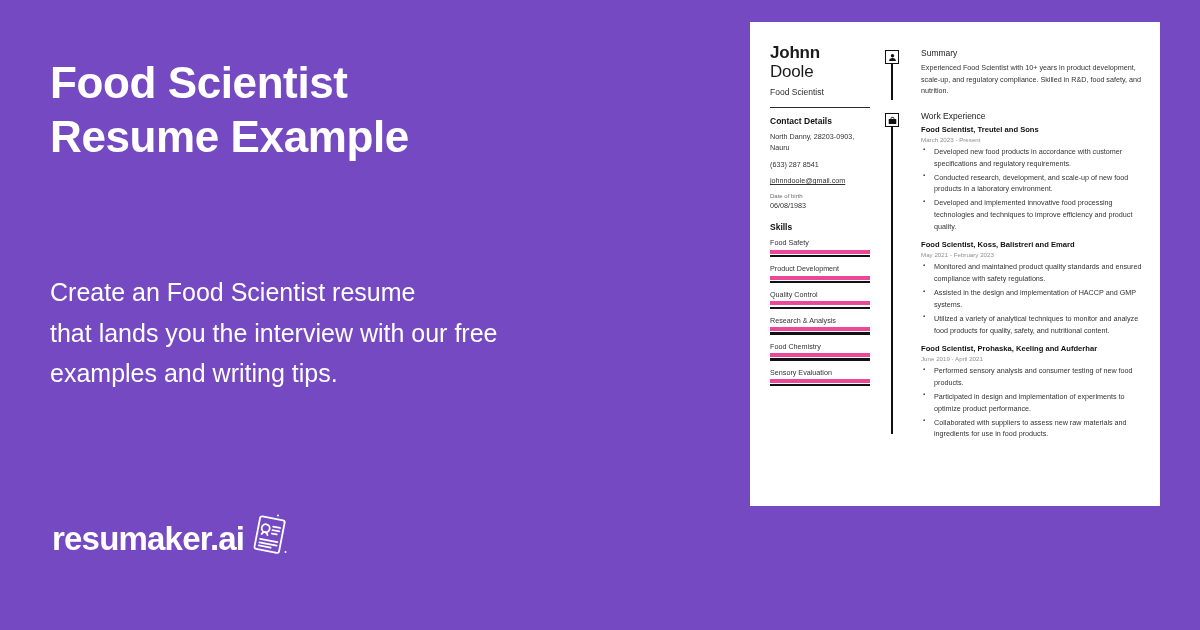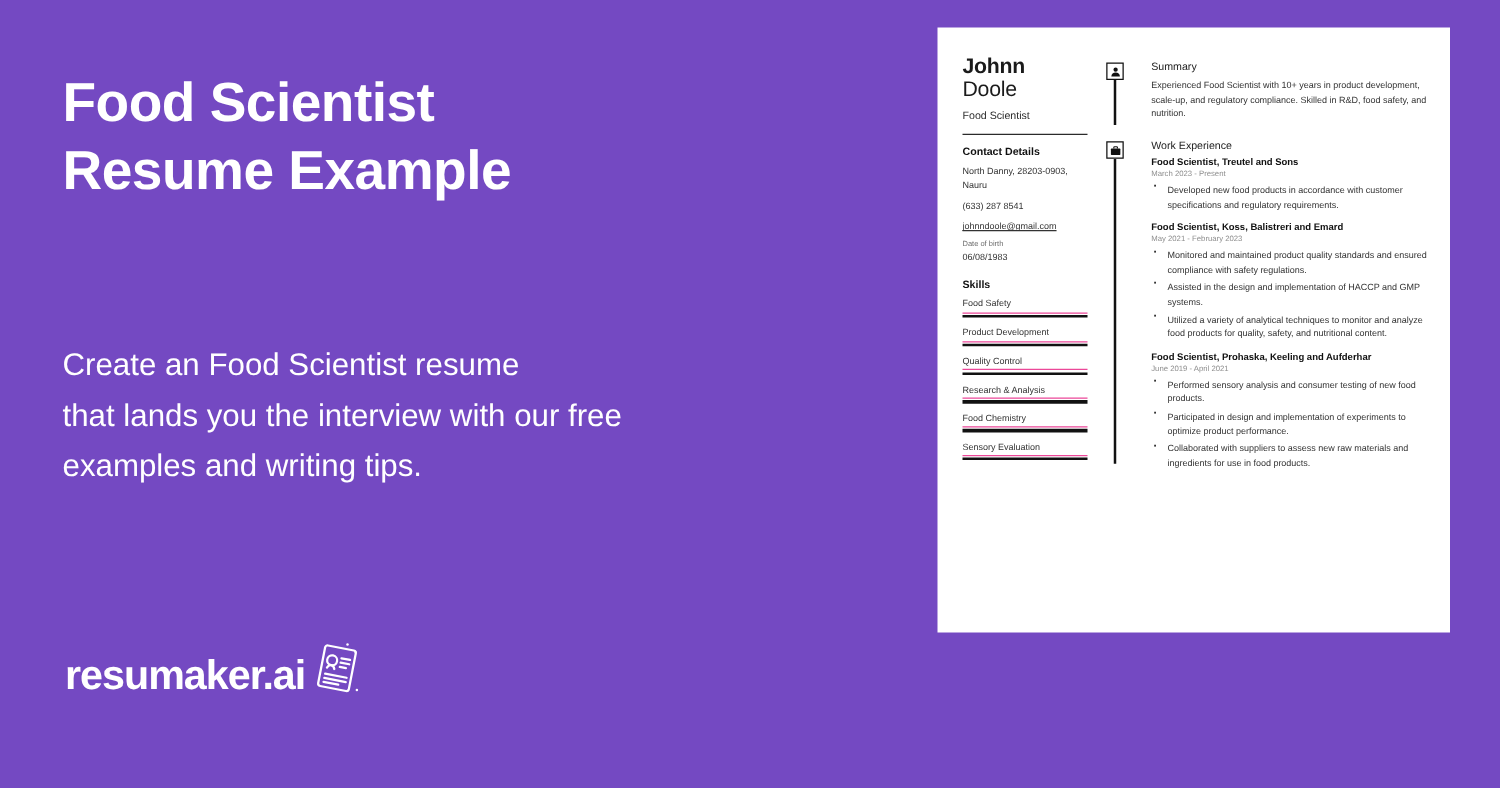--- a/index.html
+++ b/index.html
@@ -40,21 +40,21 @@
   .r-name-2 { font-size:17px; font-weight:normal; color:#1b1b1b; line-height:1.12; letter-spacing:-0.2px; }
   .r-role { font-size:8.5px; color:#2b2b2b; margin-top:6px; }
   .rule { height:1px; background:#2b2b2b; margin:10px 0 8px 0; }
   .r-h { font-size:8.5px; font-weight:bold; color:#111; margin-bottom:5px; }
   .r-txt { font-size:7.2px; color:#333; line-height:1.55; margin-bottom:6px; }
   .r-link { font-size:7.2px; color:#333; text-decoration:underline; display:block; margin-bottom:7px; }
   .r-lbl { font-size:6px; color:#6d6d6d; line-height:1.4; }
   .r-val { font-size:7.2px; color:#333; line-height:1.45; }
   .skills-h { font-size:8.5px; font-weight:bold; color:#111; margin:11px 0 6px 0; }
   .skill { margin-bottom:7px; }
-  .skill-name { font-size:7.2px; color:#333; padding-bottom:2.5px; border-bottom:1px solid #ec4899; }
+  .skill-name { font-size:7.2px; color:#333; padding-bottom:2.5px; border-bottom:4px solid #ec4899; }
   .skill-bar { height:2.2px; background:#111; margin-top:1.2px; }
 
   
   .col-right { position:absolute; left:135px; top:26px; width:258px; }
   .sec { position:relative; padding-left:36px; }
   .sec-icon {
     position:absolute; left:0; top:2px; width:14px; height:14px;
     border:1.2px solid #111; display:flex; align-items:center; justify-content:center;
     background:#fff; z-index:2;
   }
@@ -170,20 +170,22 @@
           </svg>
       </span>
       <span class="sec-line"></span>
       <div class="sec-title">Work Experience</div>
 
       <div class="job" style="margin-top:4px;">
         <div class="job-title">Food Scientist, Treutel and Sons</div>
         <div class="job-date">March 2023 - Present</div>
         <ul class="bullets">
           <li>Developed new food products in accordance with customer specifications and regulatory requirements.</li>
+          <li>Conducted research, development, and scale-up of new food products in a laboratory environment.</li>
+          <li>Developed and implemented innovative food processing technologies and techniques to improve efficiency and product quality.</li>
         </ul>
       </div>
 
       <div class="job">
         <div class="job-title">Food Scientist, Koss, Balistreri and Emard</div>
         <div class="job-date">May 2021 - February 2023</div>
         <ul class="bullets">
           <li>Monitored and maintained product quality standards and ensured compliance with safety regulations.</li>
           <li>Assisted in the design and implementation of HACCP and GMP systems.</li>
           <li>Utilized a variety of analytical techniques to monitor and analyze food products for quality, safety, and nutritional content.</li>

